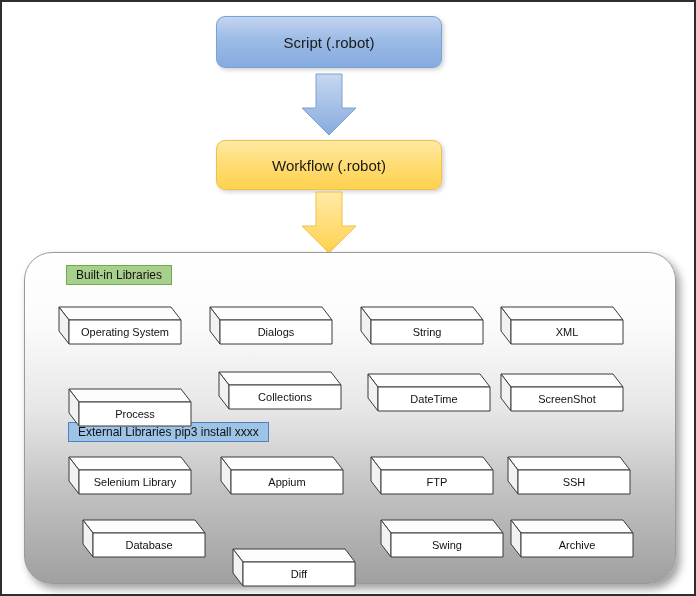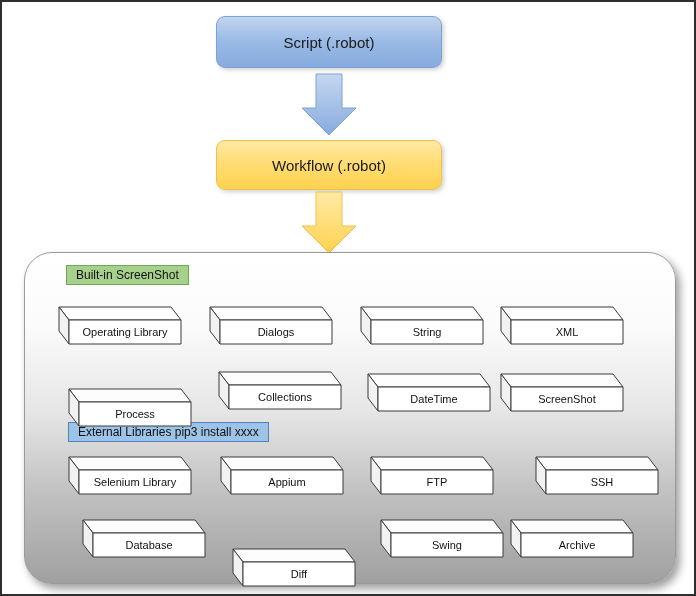--- a/index.html
+++ b/index.html
@@ -122,30 +122,30 @@
       <linearGradient id="gradYellow" x1="0" y1="0" x2="0" y2="1">
         <stop offset="0" stop-color="#ffeaa8"></stop>
         <stop offset="1" stop-color="#ffd24f"></stop>
       </linearGradient>
     </defs>
     <polygon points="16,1 42,1 42,35 56,35 29,62 2,35 16,35" fill="url(#gradYellow)" stroke="#eec14a" stroke-width="1" stroke-linejoin="round"></polygon>
   </svg>
 
   <div id="lib-container"></div>
 
-  <div id="builtin-badge" class="badge">Built-in ScreenShot</div>
+  <div id="builtin-badge" class="badge">Built-in Libraries</div>
   <div id="external-badge" class="badge">External Libraries pip3 install xxxx</div>
 
   <div class="libbox" style="left:56px; top:304px;">
     <svg width="124" height="39" viewBox="0 0 124 39">
       <polygon class="face face-top" points="1,1 113,1 123,14 11,14"></polygon>
       <polygon class="face face-side" points="1,1 11,14 11,38 1,25"></polygon>
       <rect class="face" x="11" y="14" width="112" height="24"></rect>
     </svg>
-    <span class="libbox-label">Operating Library</span>
+    <span class="libbox-label">Operating System</span>
   </div>
   <div class="libbox" style="left:207px; top:304px;">
     <svg width="124" height="39" viewBox="0 0 124 39">
       <polygon class="face face-top" points="1,1 113,1 123,14 11,14"></polygon>
       <polygon class="face face-side" points="1,1 11,14 11,38 1,25"></polygon>
       <rect class="face" x="11" y="14" width="112" height="24"></rect>
     </svg>
     <span class="libbox-label">Dialogs</span>
   </div>
   <div class="libbox" style="left:358px; top:304px;">
@@ -215,21 +215,21 @@
     <span class="libbox-label">Appium</span>
   </div>
   <div class="libbox" style="left:368px; top:454px;">
     <svg width="124" height="39" viewBox="0 0 124 39">
       <polygon class="face face-top" points="1,1 113,1 123,14 11,14"></polygon>
       <polygon class="face face-side" points="1,1 11,14 11,38 1,25"></polygon>
       <rect class="face" x="11" y="14" width="112" height="24"></rect>
     </svg>
     <span class="libbox-label">FTP</span>
   </div>
-  <div class="libbox" style="left:505px; top:454px;margin-left:28px;">
+  <div class="libbox" style="left:505px; top:454px;">
     <svg width="124" height="39" viewBox="0 0 124 39">
       <polygon class="face face-top" points="1,1 113,1 123,14 11,14"></polygon>
       <polygon class="face face-side" points="1,1 11,14 11,38 1,25"></polygon>
       <rect class="face" x="11" y="14" width="112" height="24"></rect>
     </svg>
     <span class="libbox-label">SSH</span>
   </div>
 
   <div class="libbox" style="left:80px; top:517px;">
     <svg width="124" height="39" viewBox="0 0 124 39">

